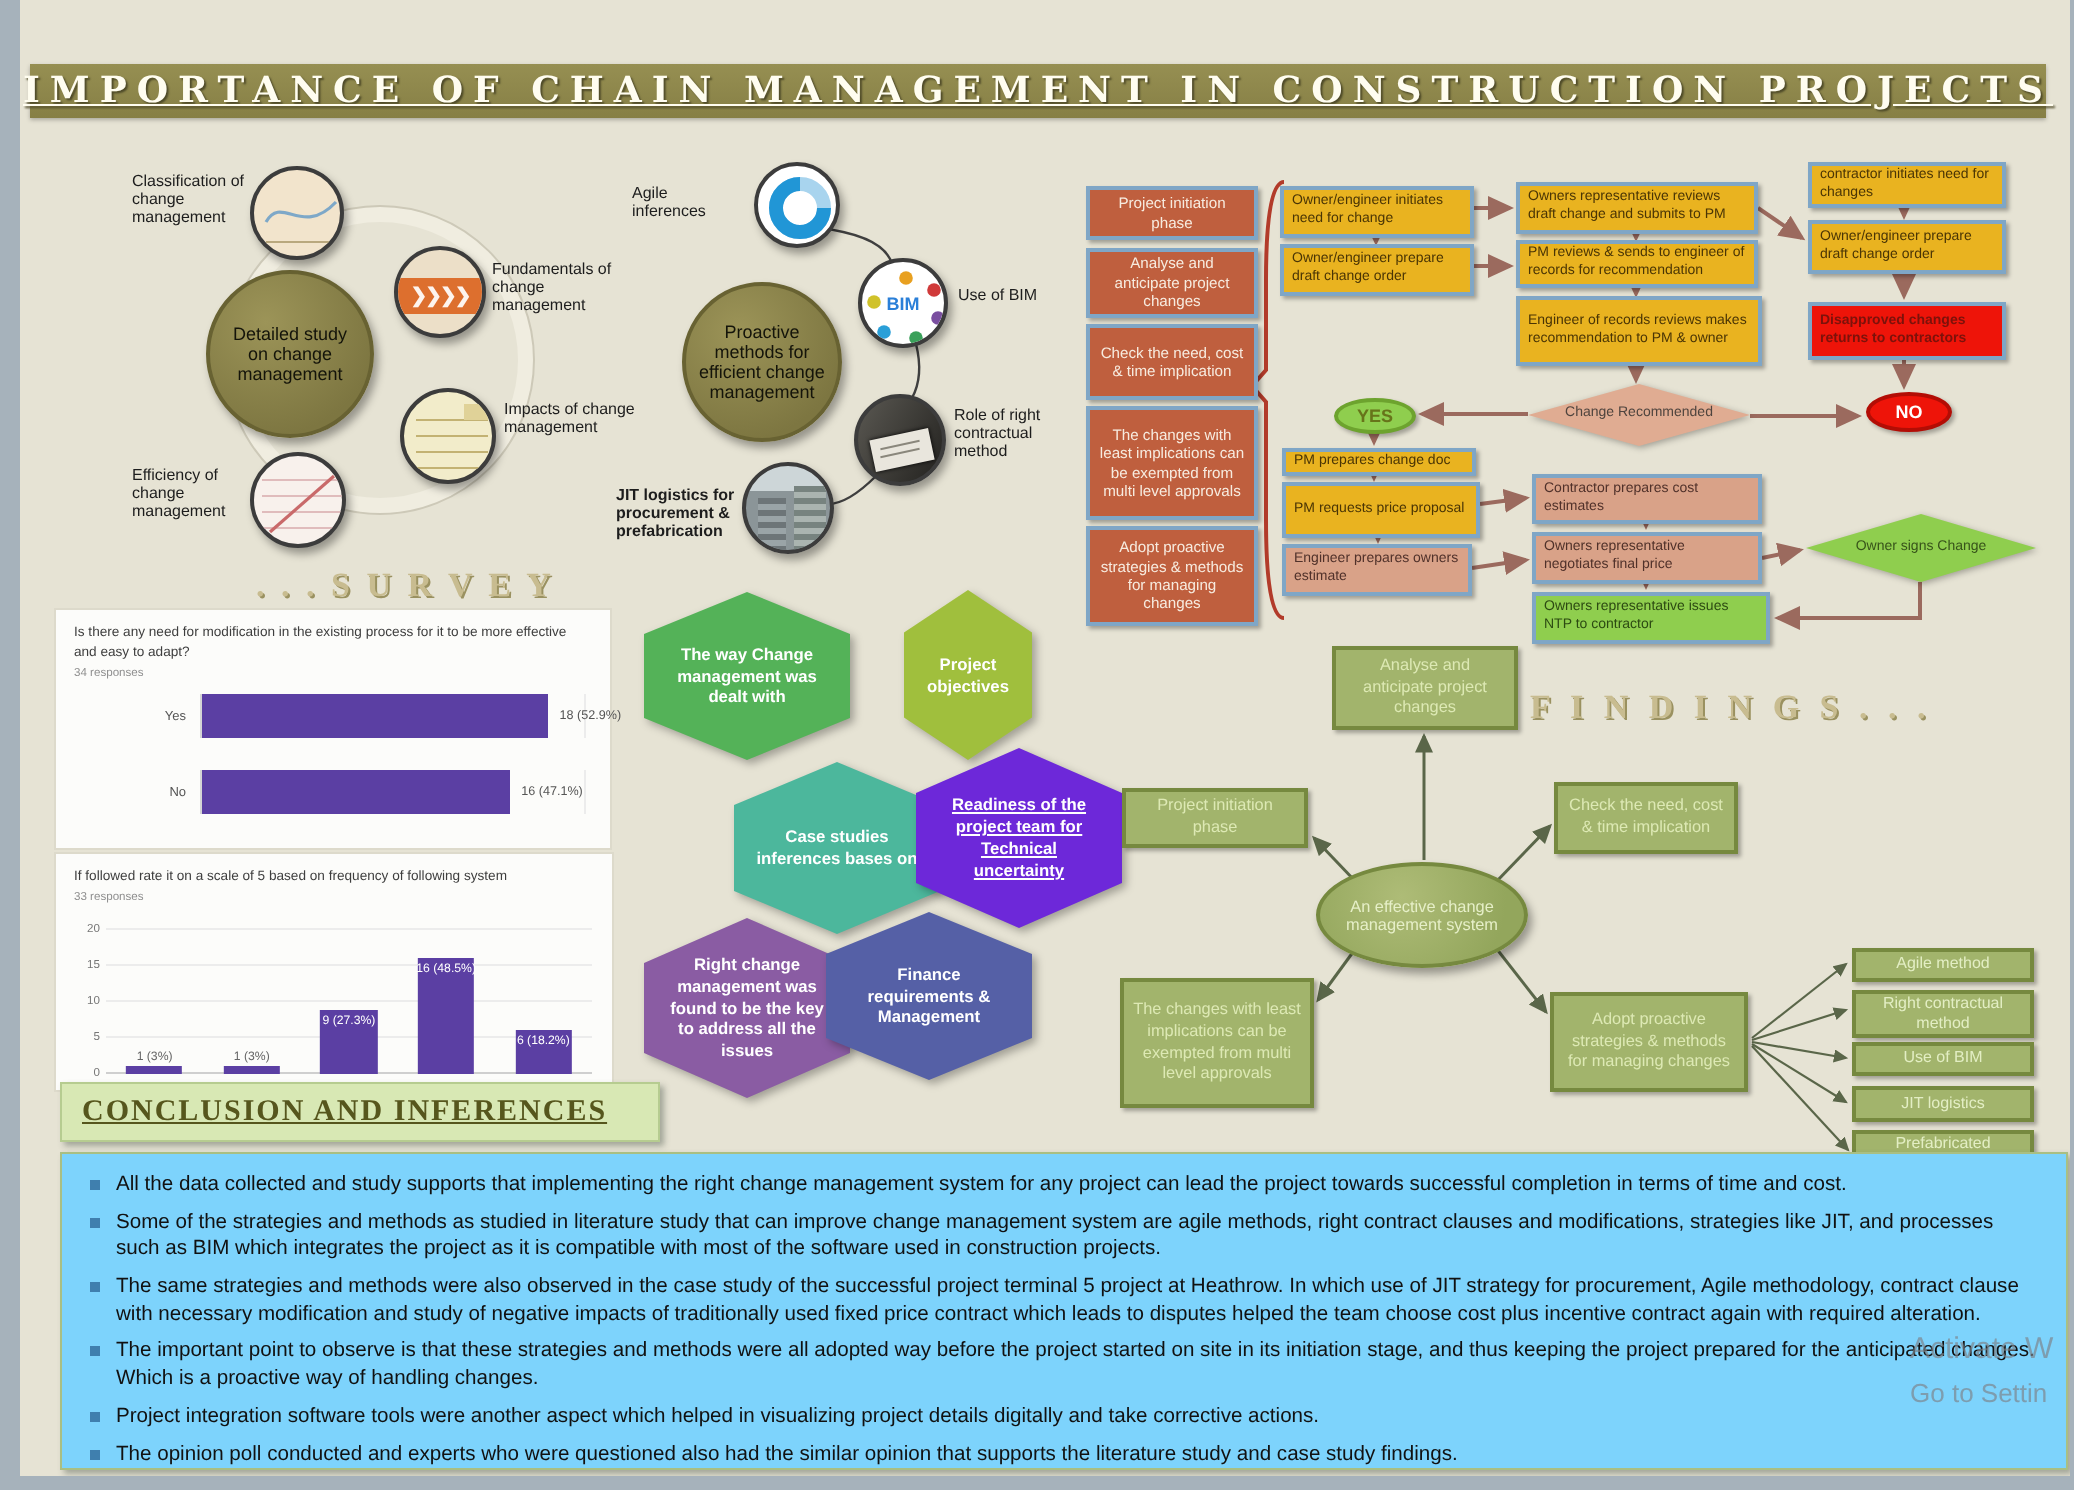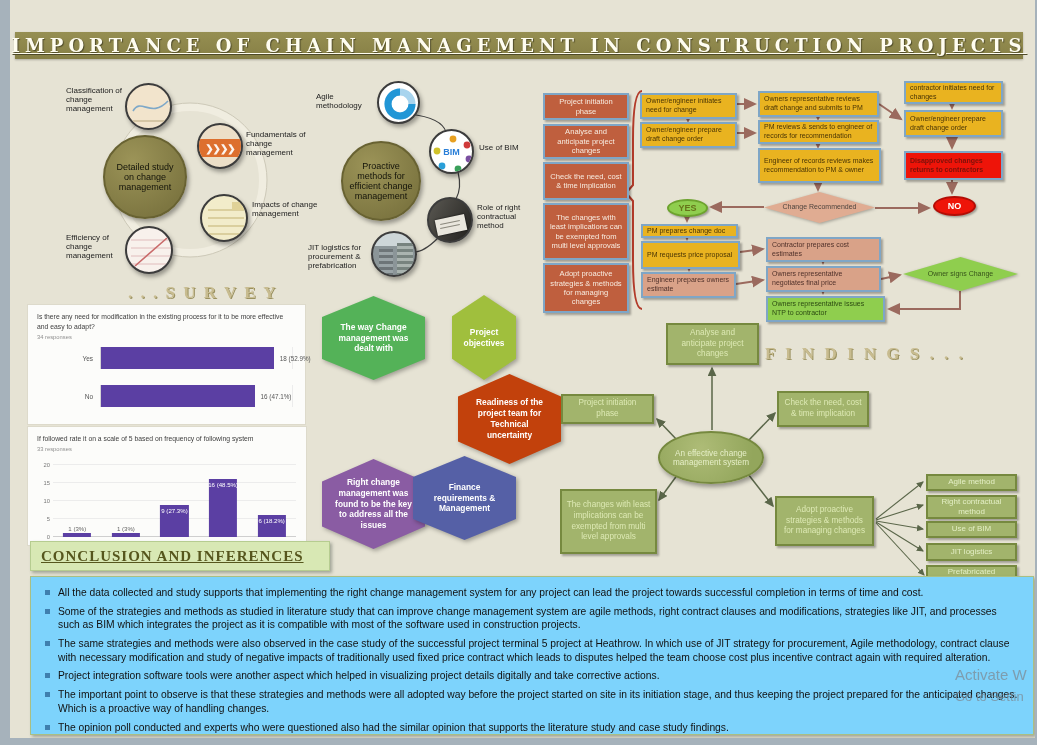--- a/index.html
+++ b/index.html
@@ -199,24 +199,24 @@
   </div>
   <div class="abs z2 node" style="left:417px;top:197px;width:46px;height:46px;background:linear-gradient(120deg,#5a5852,#23221f);">
     <div style="position:absolute;left:7px;top:18px;width:30px;height:16px;background:#e9e6dd;transform:rotate(-12deg);box-shadow:0 0 2px #000;"></div>
     <div style="position:absolute;left:11px;top:23px;width:20px;height:1px;background:#8a877c;transform:rotate(-12deg);"></div>
     <div style="position:absolute;left:11px;top:27px;width:20px;height:1px;background:#8a877c;transform:rotate(-12deg);"></div>
   </div>
   <div class="abs z2 node" style="left:361px;top:231px;width:46px;height:46px;background:linear-gradient(#cdd6d8 0 30%,#8b9598 30% 100%);">
     <div style="position:absolute;left:6px;top:16px;width:14px;height:30px;background:repeating-linear-gradient(#6d7578 0 3px,#9aa4a7 3px 6px);"></div>
     <div style="position:absolute;left:24px;top:10px;width:16px;height:36px;background:repeating-linear-gradient(#77837f 0 3px,#aab4b0 3px 6px);"></div>
   </div>
-  <div class="abs z2 cyc-label" style="left:306px;top:92px;width:56px;">Agile methodology</div>
+  <div class="abs z2 cyc-label" style="left:306px;top:92px;width:56px;">Agile inferences</div>
   <div class="abs z2 cyc-label" style="left:469px;top:143px;width:50px;">Use of BIM</div>
   <div class="abs z2 cyc-label" style="left:467px;top:203px;width:56px;">Role of right contractual method</div>
-  <div class="abs z2 cyc-label" style="left:298px;top:243px;width:62px;">JIT logistics for procurement &amp; prefabrication</div>
+  <div class="abs z2 cyc-label" style="left:298px;top:243px;width:62px;font-weight:bold;">JIT logistics for procurement &amp; prefabrication</div>
 
   <div class="abs z2 fc center sienna" style="left:533px;top:93px;width:86px;height:27px;">Project initiation phase</div>
   <div class="abs z2 fc center sienna" style="left:533px;top:124px;width:86px;height:35px;">Analyse and anticipate project changes</div>
   <div class="abs z2 fc center sienna" style="left:533px;top:162px;width:86px;height:38px;">Check the need, cost &amp; time implication</div>
   <div class="abs z2 fc center sienna" style="left:533px;top:203px;width:86px;height:57px;">The changes with least implications can be exempted from multi level approvals</div>
   <div class="abs z2 fc center sienna" style="left:533px;top:263px;width:86px;height:50px;">Adopt proactive strategies &amp; methods for managing changes</div>
 
   <div class="abs z2 fc yellow" style="left:630px;top:93px;width:97px;height:26px;">Owner/engineer initiates need for change</div>
   <div class="abs z2 fc yellow" style="left:630px;top:122px;width:97px;height:26px;">Owner/engineer prepare draft change order</div>
   <div class="abs z2 oval yes" style="left:657px;top:199px;width:41px;height:18px;">YES</div>
@@ -305,22 +305,25 @@
       </div>
     </div>
   </div>
 
   <div class="abs z2 hexwrap" style="left:312px;top:296px;width:85px;height:84px;">
         <div class="hex" style="width:100%;height:100%;background:#54b258;">The way Change management was dealt with</div>
       </div>
   <div class="abs z2 hexwrap" style="left:403px;top:295px;width:85px;height:85px;padding-left:39px;">
         <div class="hex" style="width:100%;height:100%;background:#a0bf3d;">Project objectives</div>
       </div>
+  <div class="abs z2 hexwrap" style="left:357px;top:381px;width:85px;height:86px;">
+        <div class="hex" style="width:100%;height:100%;background:#4cb79c;">Case studies inferences bases on</div>
+      </div>
   <div class="abs z2 hexwrap" style="left:448px;top:374px;width:85px;height:90px;">
-        <div class="hex" style="width:100%;height:100%;background:#c2410c;">Readiness of the project team for Technical uncertainty</div>
+        <div class="hex" style="width:100%;height:100%;background:#6d28d9;text-decoration:underline;">Readiness of the project team for Technical uncertainty</div>
       </div>
   <div class="abs z2 hexwrap" style="left:312px;top:459px;width:85px;height:90px;">
         <div class="hex" style="width:100%;height:100%;background:#8a5ca3;">Right change management was found to be the key to address all the issues</div>
       </div>
   <div class="abs z2 hexwrap" style="left:403px;top:456px;width:85px;height:84px;">
         <div class="hex" style="width:100%;height:100%;background:#5560a6;">Finance requirements &amp; Management</div>
       </div>
 
   <div class="abs z2 deco" style="left:755px;top:344px;letter-spacing:3px;">F I N D I N G S . . .</div>
   <div class="abs z2 fb" style="left:656px;top:323px;width:93px;height:42px;">Analyse and anticipate project changes</div>
@@ -346,25 +349,25 @@
     <div class="bullet">
           <span class="bsq"></span>
           <span class="btx">Some of the strategies and methods as studied in literature study that can improve change management system are agile methods, right contract clauses and modifications, strategies like JIT, and processes such as BIM which integrates the project as it is compatible with most of the software used in construction projects.</span>
         </div>
     <div class="bullet">
           <span class="bsq"></span>
           <span class="btx">The same strategies and methods were also observed in the case study of the successful project terminal 5 project at Heathrow. In which use of JIT strategy for procurement, Agile methodology, contract clause with necessary modification and study of negative impacts of traditionally used fixed price contract which leads to disputes helped the team choose cost plus incentive contract again with required alteration.</span>
         </div>
     <div class="bullet">
           <span class="bsq"></span>
+          <span class="btx">The important point to observe is that these strategies and methods were all adopted way before the project started on site in its initiation stage, and thus keeping the project prepared for the anticipated changes. Which is a proactive way of handling changes.</span>
+        </div>
+    <div class="bullet">
+          <span class="bsq"></span>
           <span class="btx">Project integration software tools were another aspect which helped in visualizing project details digitally and take corrective actions.</span>
-        </div>
-    <div class="bullet">
-          <span class="bsq"></span>
-          <span class="btx">The important point to observe is that these strategies and methods were all adopted way before the project started on site in its initiation stage, and thus keeping the project prepared for the anticipated changes. Which is a proactive way of handling changes.</span>
         </div>
     <div class="bullet">
           <span class="bsq"></span>
           <span class="btx">The opinion poll conducted and experts who were questioned also had the similar opinion that supports the literature study and case study findings.</span>
         </div>
   </div>
 
   <div class="abs wmark" style="left:945px;top:664px;">
     <div class="wm1">Activate W</div>
     <div class="wm2">Go to Settin</div>

